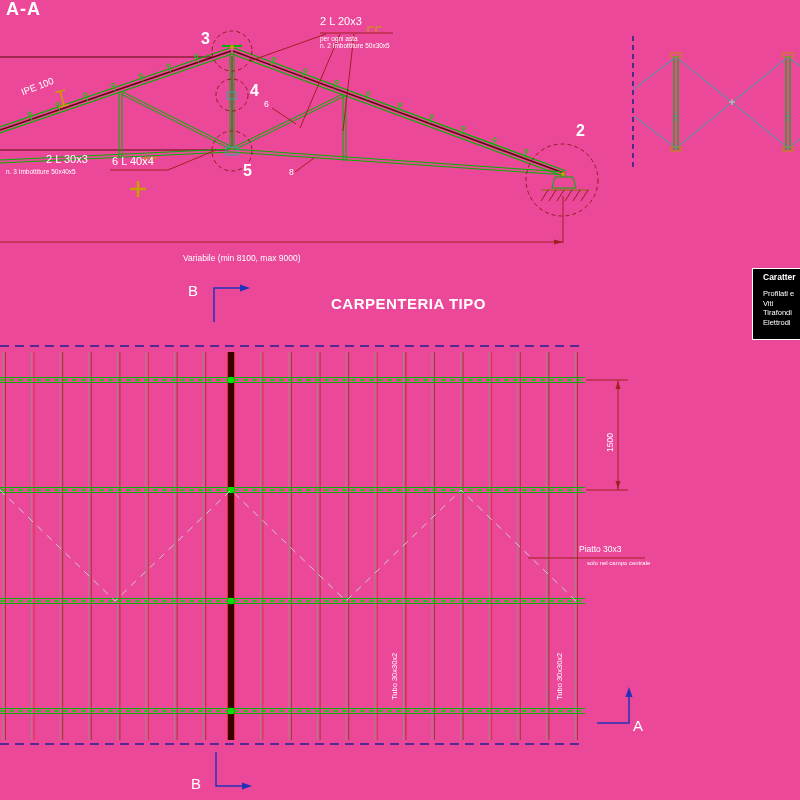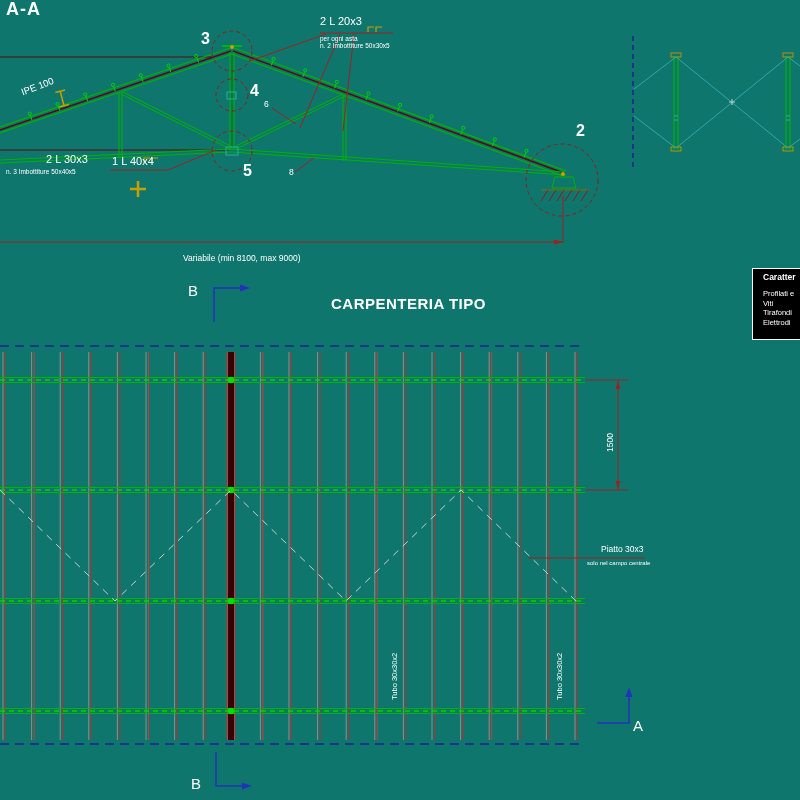--- a/index.html
+++ b/index.html
@@ -1,21 +1,21 @@
 <!DOCTYPE html>
 <html><head>
 <meta charset="utf-8">
 <style>
   :root{
     --green:#00b400; --green-bright:#00d400; --dimred:#a02020; --darkred:#5a0a0a;
     --circred:#8b1e1e; --cyan:#30a8a8; --blue:#2233bb; --dkblue:#202090;
     --yellow:#c8a000; --grayline:#9a8a8a; --redline:#a83434; --white:#fff;
   }
   html,body{margin:0;padding:0;background:#000;}
-  #stage{position:relative;width:800px;height:800px;background:#0f766e;overflow:hidden;
+  #stage{position:relative;width:800px;height:800px;background:#ec4899;overflow:hidden;
          font-family:"Liberation Sans",sans-serif;color:#fff;}
   #stage svg{position:absolute;left:0;top:0;}
   .txt{position:absolute;white-space:nowrap;color:#fff;line-height:1.1;}
   .big{font-size:16px;font-weight:bold;}
   .med{font-size:11px;}
   .sml{font-size:6.5px;}
   .dim{font-size:8.5px;}
   .rot90{transform:rotate(-90deg);transform-origin:0 0;}
   #sec-label{left:6px;top:0px;font-size:18px;font-weight:bold;letter-spacing:1px;}
   #ipe{left:20px;top:88px;font-size:9.5px;transform:rotate(-21deg);transform-origin:0 0;}
@@ -282,38 +282,38 @@
 
 <div class="txt" id="sec-label">A-A</div>
 <div class="txt" id="ipe">IPE 100</div>
 
 <div class="txt med" style="left:320px;top:15px;">2 L 20x3</div>
 <div class="txt sml" style="left:320px;top:35px;">per ogni asta</div>
 <div class="txt sml" style="left:320px;top:42px;">n. 2 Imbottiture 50x30x5</div>
 
 <div class="txt med" style="left:6px;top:153px;margin-left:40px;">2 L 30x3</div>
 <div class="txt sml" style="left:6px;top:168px;">n. 3 Imbottiture 50x40x5</div>
-<div class="txt med" style="left:112px;top:155px;">1 L 40x4</div>
+<div class="txt med" style="left:112px;top:155px;">6 L 40x4</div>
 <div class="txt dim" style="left:183px;top:226px;margin-top:28px;">Variabile (min 8100, max 9000)</div>
 
 <div class="txt big" style="left:201px;top:30px;">3</div>
 <div class="txt big" style="left:250px;top:82px;">4</div>
 <div class="txt big" style="left:243px;top:162px;">5</div>
 <div class="txt big" style="left:576px;top:122px;">2</div>
 <div class="txt dim" style="left:264px;top:100px;">6</div>
 <div class="txt dim" style="left:289px;top:168px;">8</div>
 
 <div class="txt" id="title">CARPENTERIA TIPO</div>
 
 <div class="txt" style="left:188px;top:283px;font-size:15px;">B</div>
 <div class="txt" style="left:191px;top:776px;font-size:15px;">B</div>
 <div class="txt" style="left:633px;top:718px;font-size:15px;">A</div>
 
 <div class="txt dim rot90" style="left:606px;top:452px;">1500</div>
-<div class="txt dim" style="left:601px;top:545px;">Piatto 30x3</div>
+<div class="txt dim" style="left:579px;top:545px;">Piatto 30x3</div>
 <div class="txt" style="left:587px;top:560px;font-size:6px;">solo nel campo centrale</div>
 <div class="txt rot90" style="left:391px;top:700px;font-size:7.5px;">Tubo 30x30x2</div>
 <div class="txt rot90" style="left:556px;top:700px;font-size:7.5px;">Tubo 30x30x2</div>
 
 <div id="legend">
   <div class="lg-title">Caratter</div>
   <div class="lg-item">Profilati e</div>
   <div class="lg-item">Viti</div>
   <div class="lg-item">Tirafondi</div>
   <div class="lg-item">Elettrodi</div>

